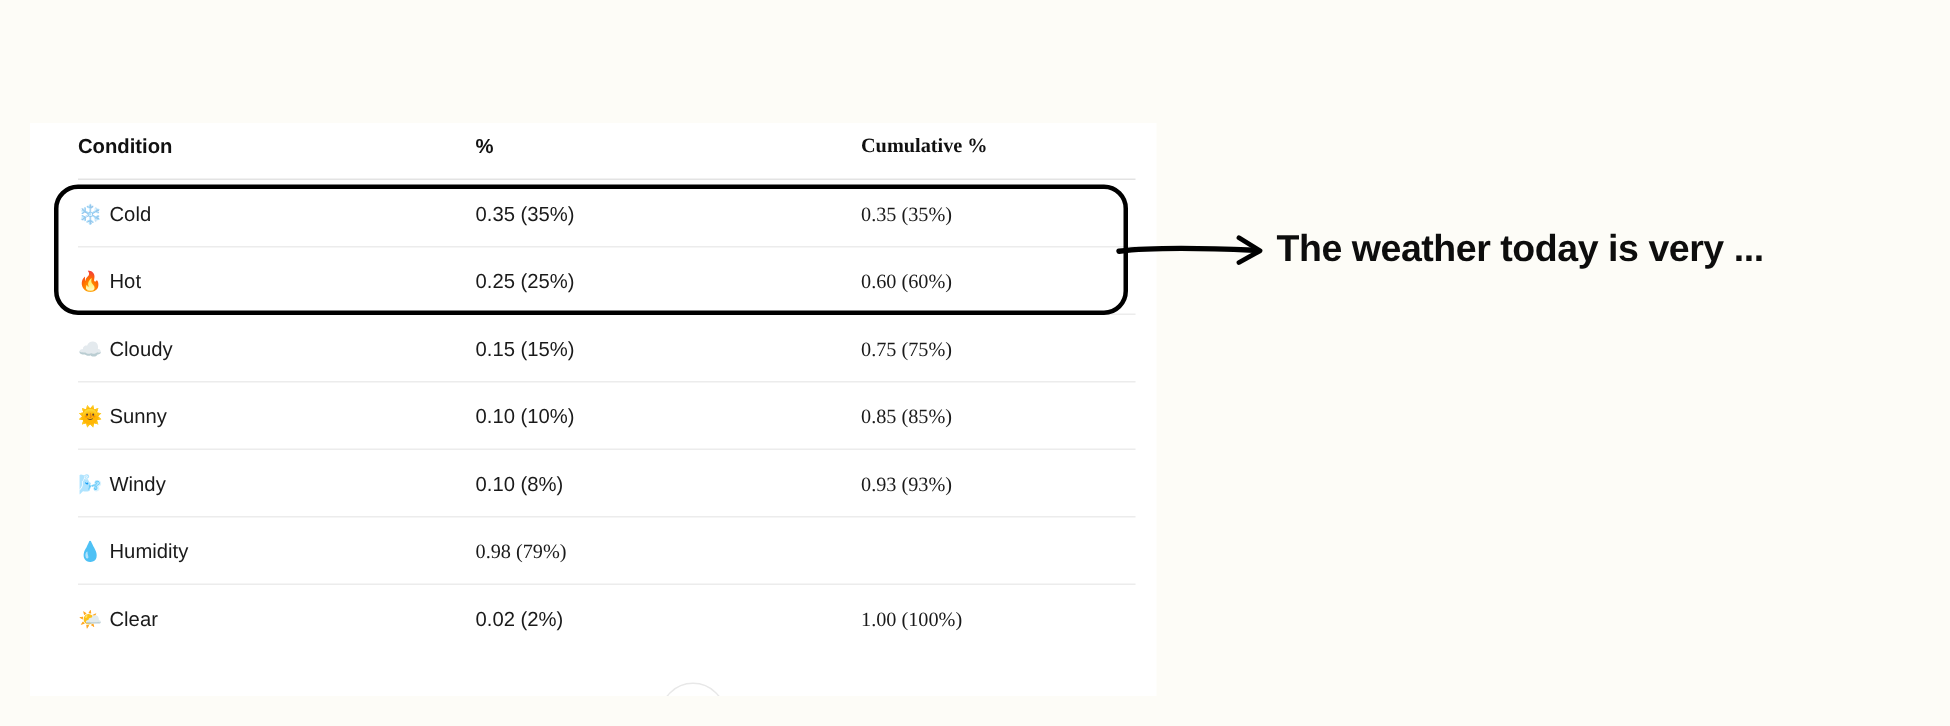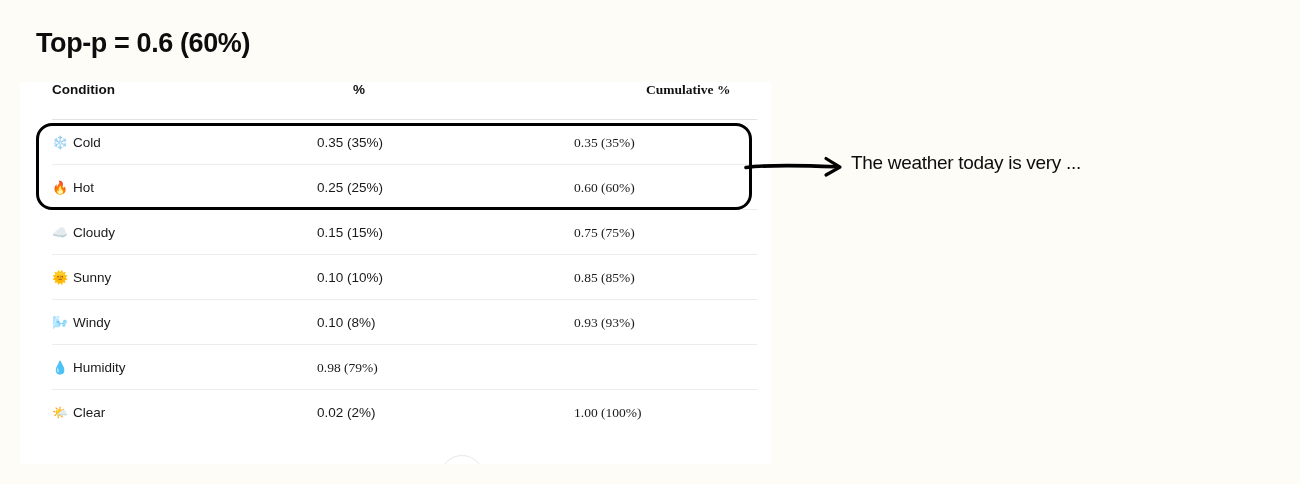--- a/index.html
+++ b/index.html
@@ -57,23 +57,22 @@
     position: relative;
     display: flex;
     align-items: center;
     height: 45px;
     padding: 0 32px 0 32px;
     box-sizing: border-box;
   }
 
   .row.header {
     height: 38px;
-    align-items: flex-start;
+    align-items: center;
     padding-bottom: 8px;
-    gap: 36px;
   }
 
   .row.divided::after {
     content: "";
     position: absolute;
     left: 32px;
     right: 14px;
     bottom: 0;
     height: 1px;
     background: #ececec;
@@ -142,22 +141,22 @@
     width: 120px;
     height: 60px;
     overflow: visible;
   }
 
   
   .callout-text {
     position: absolute;
     left: 851px;
     top: 152px;
-    font-size: 19px;
-    font-weight: normal;
+    font-size: 25px;
+    font-weight: bold;
     color: #0d0d0d;
     letter-spacing: -0.3px;
     white-space: nowrap;
   }
 
   
   .bottom-arc {
     position: absolute;
     left: 420px;
     top: 373px;
@@ -165,21 +164,20 @@
     height: 42px;
     border: 1.5px solid #e8e8e8;
     border-radius: 50%;
   }
 </style>
 </head>
 <body>
 
 <div id="stage">
 
-  <div class="page-title">Top-p = 0.6 (60%)</div>
 
   <div class="table-card">
     <div class="tbl">
 
       <div class="row header">
         <div class="c1">Condition</div>
         <div class="c2">%</div>
         <div class="c3">Cumulative %</div>
       </div>
 

